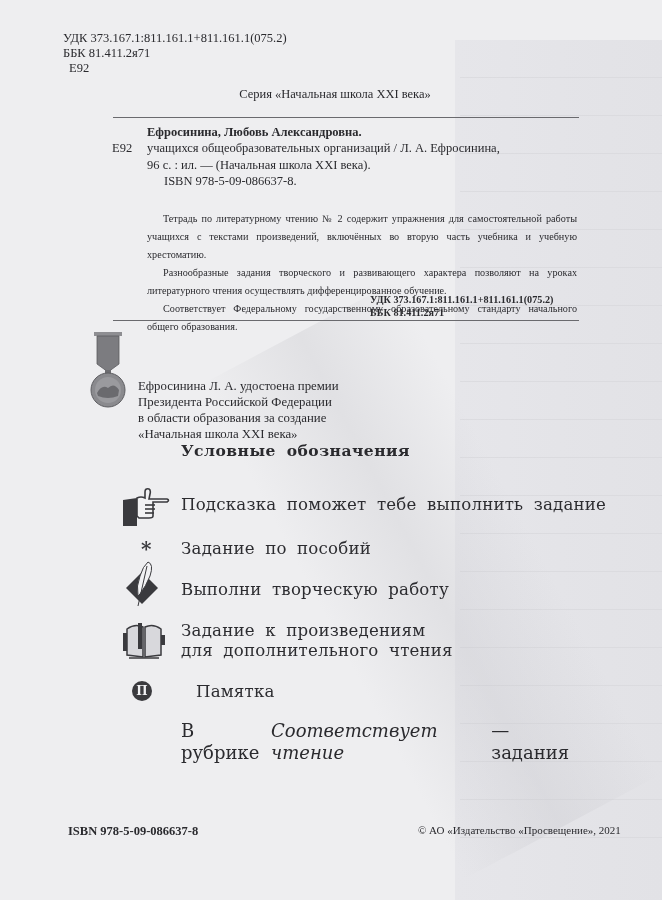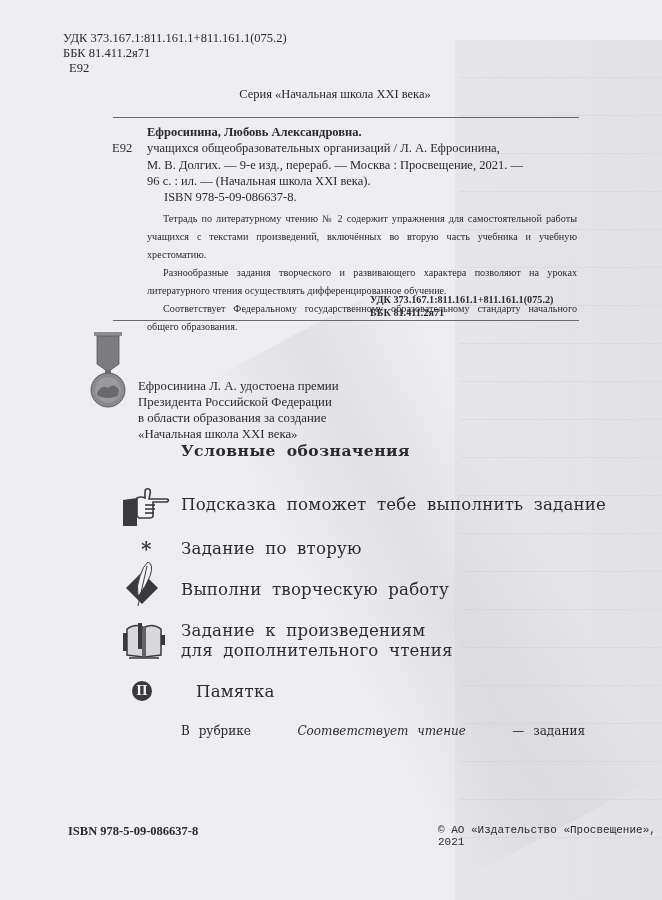--- a/index.html
+++ b/index.html
@@ -46,26 +46,26 @@
     .udk-right { left: 370px; top: 293px; font-size: 10.2px; line-height: 13px; font-weight: bold; font-family: "Liberation Serif", serif; }
 
     .medal { left: 88px; top: 330px; width: 40px; height: 78px; }
     .award { left: 138px; top: 334px; font-size: 12.8px; line-height: 16px; font-family: "Liberation Serif", serif; margin-top: 44px; }
 
     .legend-title { left: 181px; top: 441px; font-size: 15.5px; font-weight: bold; letter-spacing: 0.5px; word-spacing: 5px; font-family: "DejaVu Serif", serif; }
 
     .legend-icon { position: absolute; }
     .legend-text { position: absolute; left: 181px; font-size: 16.6px; letter-spacing: 0.2px; word-spacing: 5px; font-family: "DejaVu Serif", serif; color: #2c2c30; }
 
-    .note { left: 181px; top: 720px; width: 404px; font-size: 12px; line-height: 22px; word-spacing: 5px; font-family: "DejaVu Serif", serif; }
+    .note { left: 181px; top: 720px; width: 404px; font-size: 18px; line-height: 22px; word-spacing: 5px; font-family: "DejaVu Serif", serif; }
     .note .row1 { display: flex; justify-content: space-between; }
     .note i { font-style: italic; }
 
     .isbn-bottom { left: 24px; top: 824px; font-size: 12.5px; font-weight: bold; font-family: "Liberation Serif", serif; margin-left: 44px; }
-    .copyright { left: 438px; top: 824px; font-size: 11px; font-family: Liberation Mono, monospace; }
+    .copyright { left: 418px; top: 824px; font-size: 11px; font-family: Liberation Serif, serif; }
   </style>
 </head>
 <body>
 
 <div class="bleed-panel"></div>
 <div class="bleed-lines"></div>
 <div class="bleed-diag"></div>
 
 <div class="abs udk-top">
   <div>УДК 373.167.1:811.161.1+811.161.1(075.2)</div>
@@ -76,21 +76,20 @@
 <div class="abs series">Серия «Начальная школа XXI века»</div>
 
 <div class="rule" style="left:113px; top:117px; width:466px;"></div>
 
 <div class="abs bib">
   <div class="author">Ефросинина, Любовь Александровна.</div>
   <div class="row">
     <div class="code">Е92</div>
     <div class="desc">
       <div>учащихся общеобразовательных организаций / Л. А. Ефросинина,</div>
-      <div>М. В. Долгих. — 9-е изд., перераб. — Москва : Просвещение, 2021. —</div>
       <div>96 с. : ил. — (Начальная школа XXI века).</div>
     </div>
   </div>
   <div class="isbn">ISBN 978-5-09-086637-8.</div>
 </div>
 
 <div class="abs annot">
   <p>Тетрадь по литературному чтению № 2 содержит упражнения для самостоятельной работы учащихся с текстами произведений, включённых во вторую часть учебника и учебную хрестоматию.</p>
   <p>Разнообразные задания творческого и развивающего характера позволяют на уроках литературного чтения осуществлять дифференцированное обучение.</p>
   <p>Соответствует Федеральному государственному образовательному стандарту начального общего образования.</p>
@@ -127,21 +126,21 @@
     <path d="M0 12 L14 10 L14 38 L0 38 Z" fill="#3a3a3e"></path>
     <path d="M14 10 Q18 8 22 10 L22 4 Q22 0 26 1 Q28 2 27 6 L26 11 L44 11 Q47 12 44 14 L30 14 L30 28 Q30 30 26 30 L16 30 L14 28 Z" fill="#f2f2f4" stroke="#3a3a3e" stroke-width="1.6"></path>
     <line x1="22" y1="17" x2="32" y2="17" stroke="#3a3a3e" stroke-width="1.6"></line>
     <line x1="22" y1="21" x2="32" y2="21" stroke="#3a3a3e" stroke-width="1.6"></line>
     <line x1="22" y1="25" x2="31" y2="25" stroke="#3a3a3e" stroke-width="1.6"></line>
   </svg>
 </div>
 <div class="legend-text" style="top:495px;">Подсказка поможет тебе выполнить задание</div>
 
 <div class="legend-icon" style="left:141px; top:537px; font-size:20px; font-weight:bold; color:#3a3a3e;">*</div>
-<div class="legend-text" style="top:539px;">Задание по вторую</div>
+<div class="legend-text" style="top:539px;">Задание по пособий</div>
 
 <div class="legend-icon" style="left:124px; top:560px;">
   <svg width="36" height="48" viewBox="0 0 36 48">
     <path d="M18 12 L34 28 L18 44 L2 28 Z" fill="#3a3a3e"></path>
     <path d="M24 2 Q30 4 26 16 Q22 26 16 34 L14 36 Q12 26 16 16 Q19 6 24 2 Z" fill="#f2f2f4" stroke="#3a3a3e" stroke-width="1"></path>
     <line x1="23" y1="6" x2="14" y2="46" stroke="#3a3a3e" stroke-width="1"></line>
   </svg>
 </div>
 <div class="legend-text" style="top:580px;">Выполни творческую работу</div>
 

